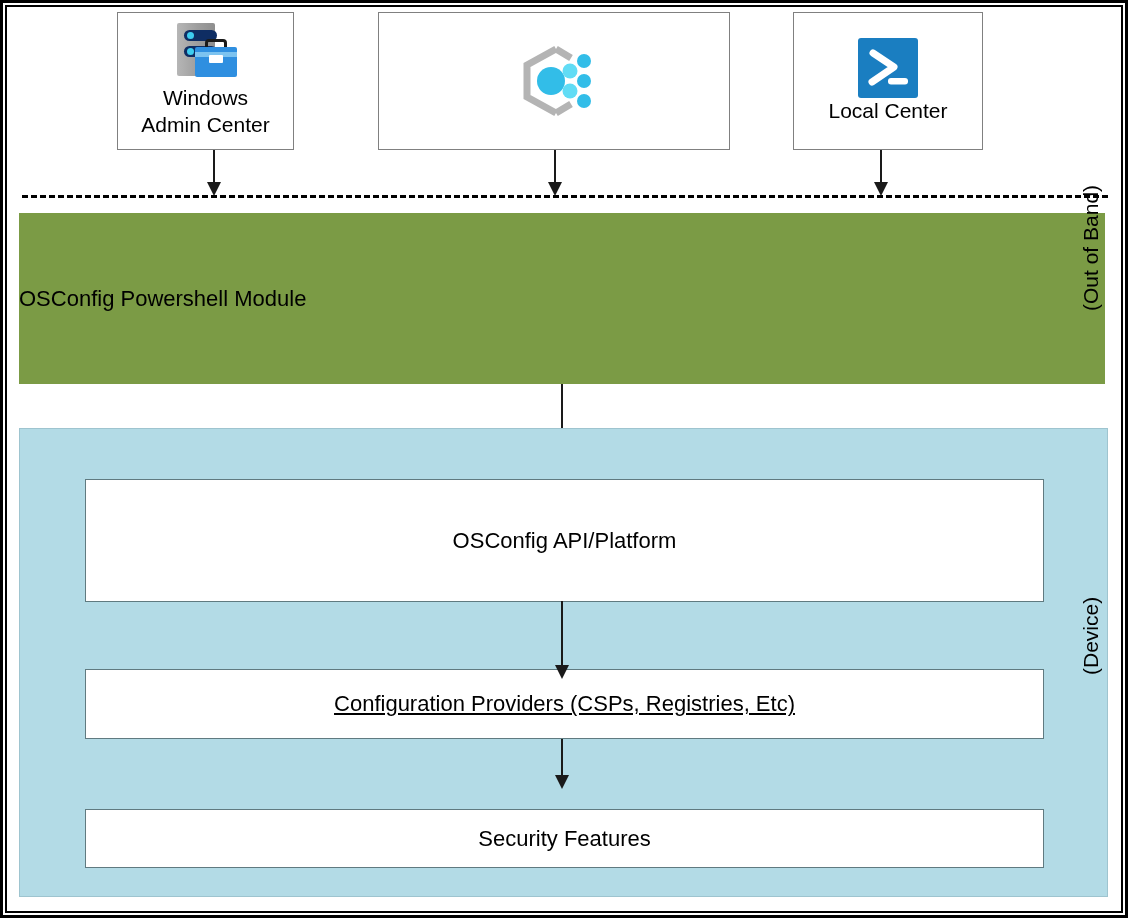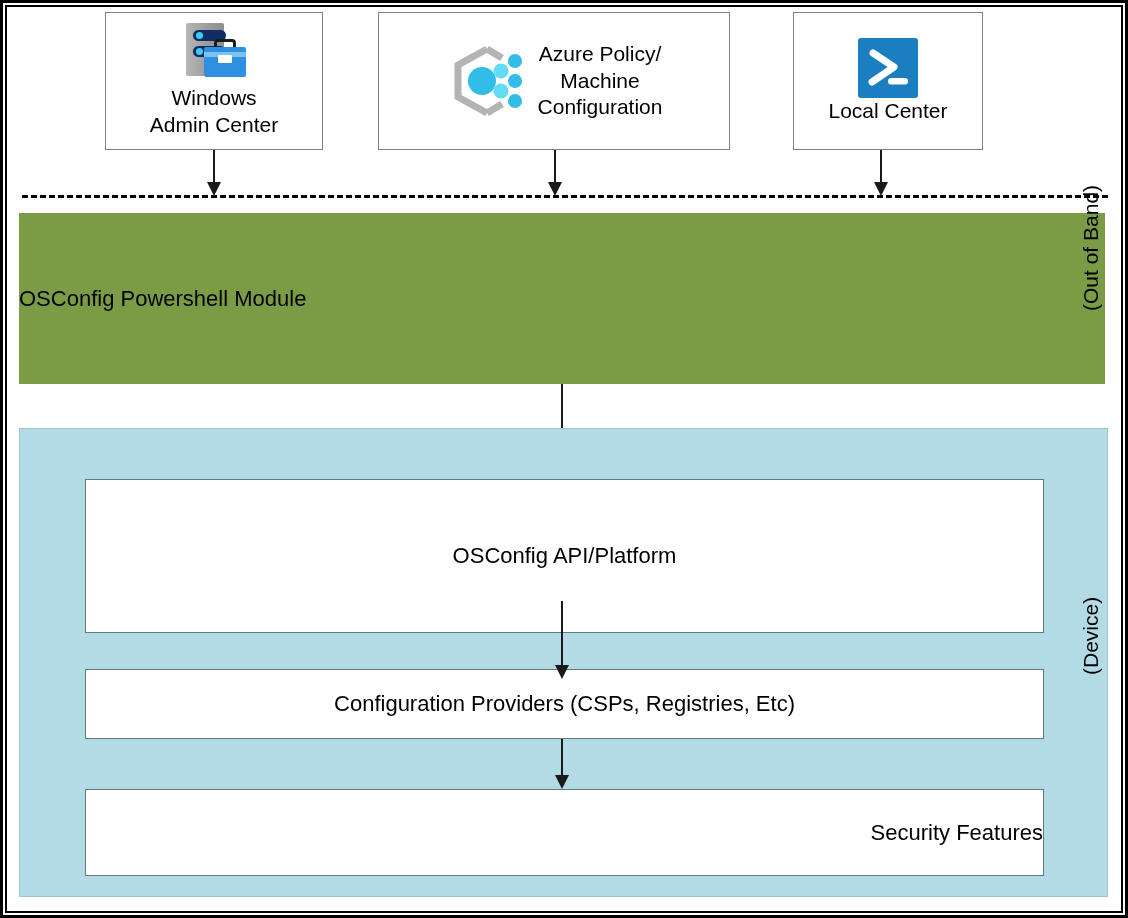--- a/index.html
+++ b/index.html
@@ -63,21 +63,21 @@
     gap: 14px;
   }
   .src-label {
     color: #000000;
     font-size: 21px;
     line-height: 1.28;
     text-align: center;
     white-space: pre-line;
   }
 
-  #box-wac  { left: 105px; top: 12px;  width: 218px; height: 138px; }
+  #box-wac  { left: 117px; top: 12px;  width: 177px; height: 138px; }
   #box-azp  { left: 378px; top: 12px;  width: 352px; height: 138px; }
   #box-tool { left: 793px; top: 12px;  width: 190px; height: 138px; }
 
   
   .icon-wac {
     position: relative;
     width: 70px;
     height: 62px;
     flex: none;
   }
@@ -226,23 +226,23 @@
     border: 1px solid #607a80;
     display: flex;
     align-items: center;
     justify-content: center;
   }
   .layer-label {
     color: #000000;
     font-size: 22px;
     text-align: center;
   }
-  #layer-api       { left: 65px; top: 50px;  width: 959px; height: 154px; }
-  #layer-providers { left: 65px; top: 240px; width: 959px; height: 70px; }
-  #layer-security  { left: 65px; top: 360px; width: 959px; height: 87px; justify-content: flex-end; }
+  #layer-api       { left: 65px; top: 50px;  width: 959px; height: 123px; }
+  #layer-providers { left: 65px; top: 240px; width: 959px; height: 70px; text-decoration: underline; }
+  #layer-security  { left: 65px; top: 380px; width: 959px; height: 59px; }
 
   
   .arrow {
     position: absolute;
     width: 14px;
   }
   .arrow .stem {
     position: absolute;
     left: 6px;
     top: 0;
@@ -299,23 +299,20 @@
           <path d="M41 7 L12 23 L12 55 L41 71" fill="none" stroke="#b4b4b4" stroke-width="7" stroke-linejoin="miter"></path>
           <path d="M41 7 L56 16 M41 71 L56 62" fill="none" stroke="#b4b4b4" stroke-width="7" stroke-linejoin="miter"></path>
           <circle cx="36" cy="39" r="14" fill="#32bde8"></circle>
           <circle cx="55" cy="29" r="7.5" fill="#61dcf5"></circle>
           <circle cx="55" cy="49" r="7.5" fill="#61dcf5"></circle>
           <circle cx="69" cy="19" r="7" fill="#32bde8"></circle>
           <circle cx="69" cy="39" r="7" fill="#32bde8"></circle>
           <circle cx="69" cy="59" r="7" fill="#32bde8"></circle>
         </svg>
       </div>
-      <div class="src-label">Azure Policy/
-Machine
-Configuration</div>
     </div>
   </div>
 
   <div class="src-box" id="box-tool">
     <div class="src-stack">
       <div class="icon-ps">
         <svg width="60" height="60" viewBox="0 0 60 60" aria-hidden="true">
           <path d="M15 15 L36 29 L14 44" fill="none" stroke="#ffffff" stroke-width="7" stroke-linecap="round" stroke-linejoin="round"></path>
           <rect x="30" y="40" width="20" height="6.5" rx="3" fill="#ffffff"></rect>
         </svg>

